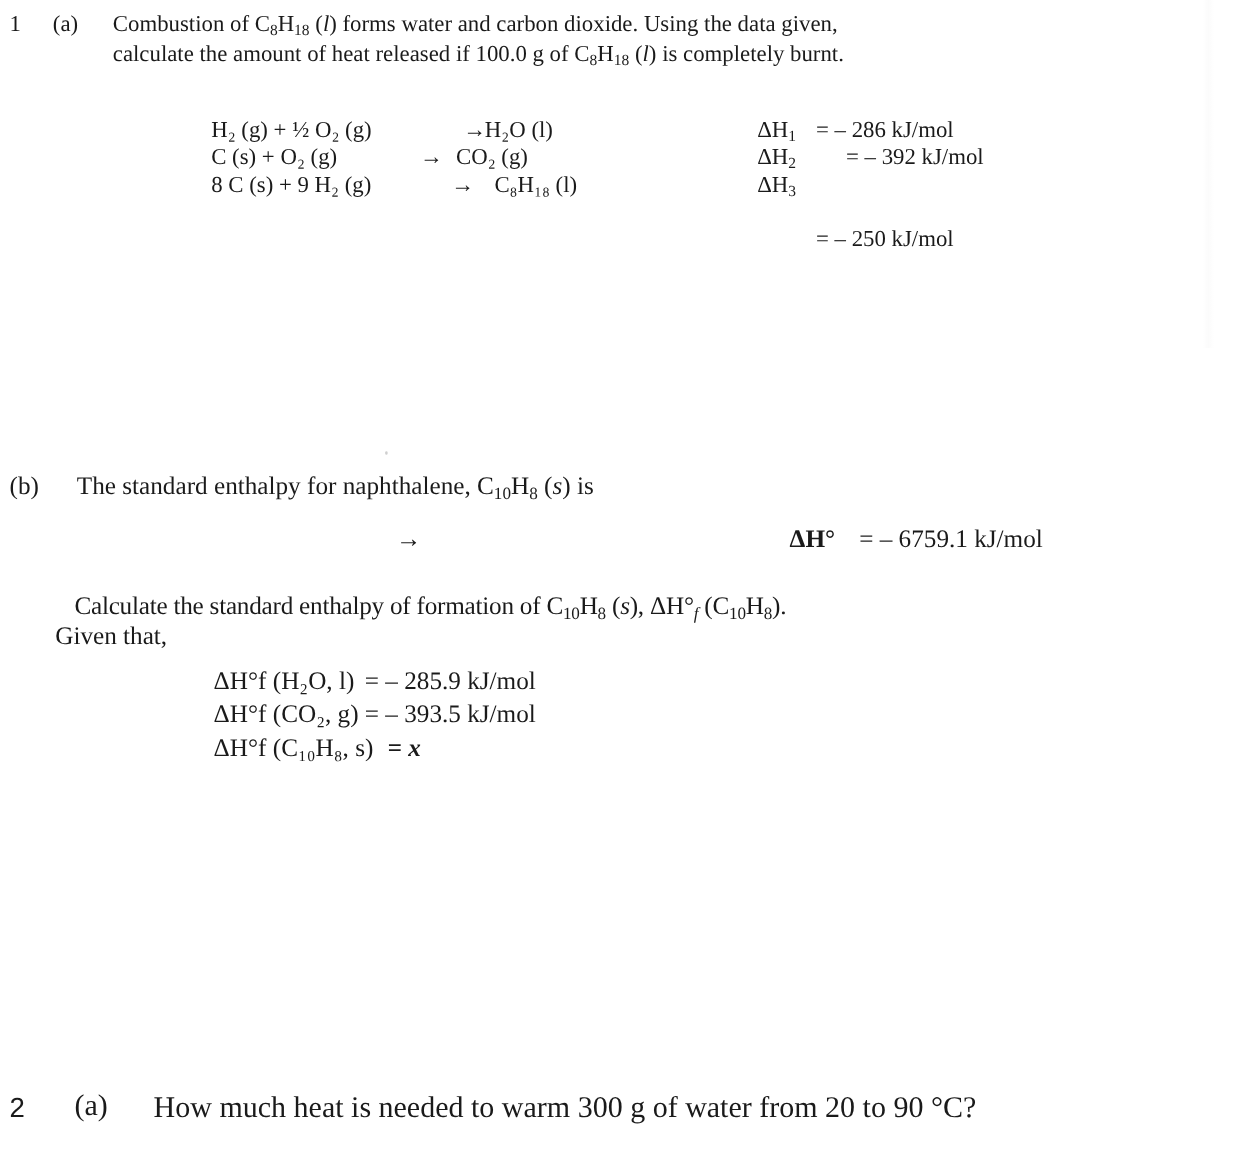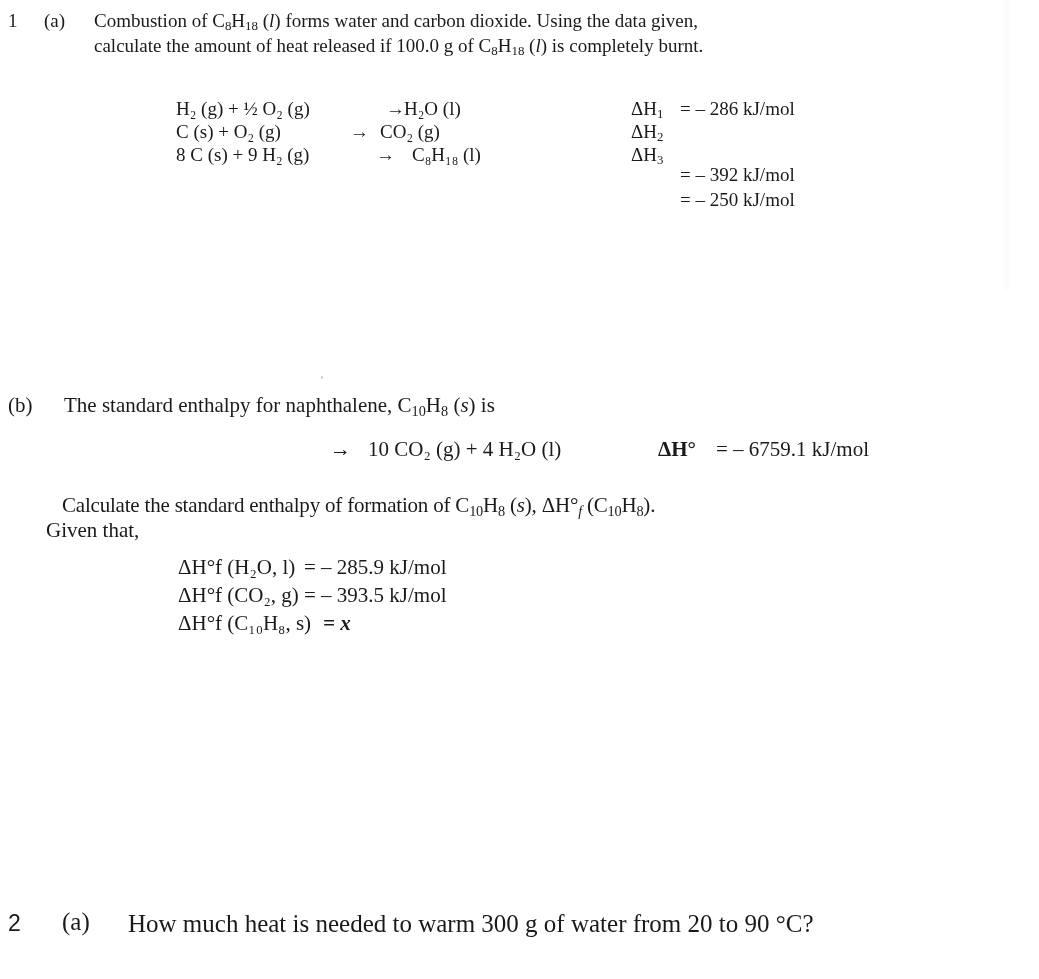--- a/index.html
+++ b/index.html
@@ -44,39 +44,38 @@
     <span class="col" style="left:386px;">→</span>
     <span class="col" style="left:404px;">H₂O (l)</span>
     <span class="col" style="left:631px;"><span>ΔH</span><sub>1</sub></span>
     <span class="col" style="left:680px;">=  – 286 kJ/mol</span>
   </div>
   <div class="eq-row" style="top:121px;">
     <span class="col" style="left:176px;">C (s)  +  O₂ (g)</span>
     <span class="col" style="left:350px;">→</span>
     <span class="col" style="left:380px;">CO₂ (g)</span>
     <span class="col" style="left:631px;"><span>ΔH</span><sub>2</sub></span>
-    <span class="col" style="left:680px;margin-top:43px;">=  – 392 kJ/mol</span>
+    <span class="col" style="left:705px;">=  – 392 kJ/mol</span>
   </div>
   <div class="eq-row" style="top:144px;">
     <span class="col" style="left:176px;">8 C (s)  +  9 H₂ (g)</span>
     <span class="col" style="left:376px;">→</span>
     <span class="col" style="left:412px;">C₈H₁₈ (l)</span>
     <span class="col" style="left:631px;"><span>ΔH</span><sub>3</sub></span>
     <span class="col" style="left:680px;margin-top:45px;">=  – 250 kJ/mol</span>
   </div>
 </div>
 
 <div class="abs md" style="left:8px; top:393px;">(b)</div>
 <div class="abs md" style="left:64px; top:393px;">
   <span>The standard enthalpy for naphthalene, C</span><sub>10</sub><span>H</span><sub>8</sub><span> (</span><span class="it">s</span><span>) is</span>
 </div>
 
 <div class="abs md" style="top:437px; left:0; width:1039px; height:28px;">
   <span class="col" style="left:330px;">→</span>
-  <span class="col" style="left:368px;">10 CO₂ (g)  +  4 H₂O (l)</span>
   <span class="col" style="left:658px;font-weight:bold;">ΔH°</span>
   <span class="col" style="left:716px;">=  – 6759.1 kJ/mol</span>
 </div>
 
 <div class="abs md" style="left:62px; top:493px; letter-spacing:-0.2px;">
   <span>Calculate the standard enthalpy of formation of C</span><sub>10</sub><span>H</span><sub>8</sub><span> (</span><span class="it">s</span><span>), ΔH°</span><sub class="it">f</sub><span> (C</span><sub>10</sub><span>H</span><sub>8</sub><span>).</span>
 </div>
 <div class="abs md" style="left:46px; top:518px;">Given that,</div>
 
 <div>

